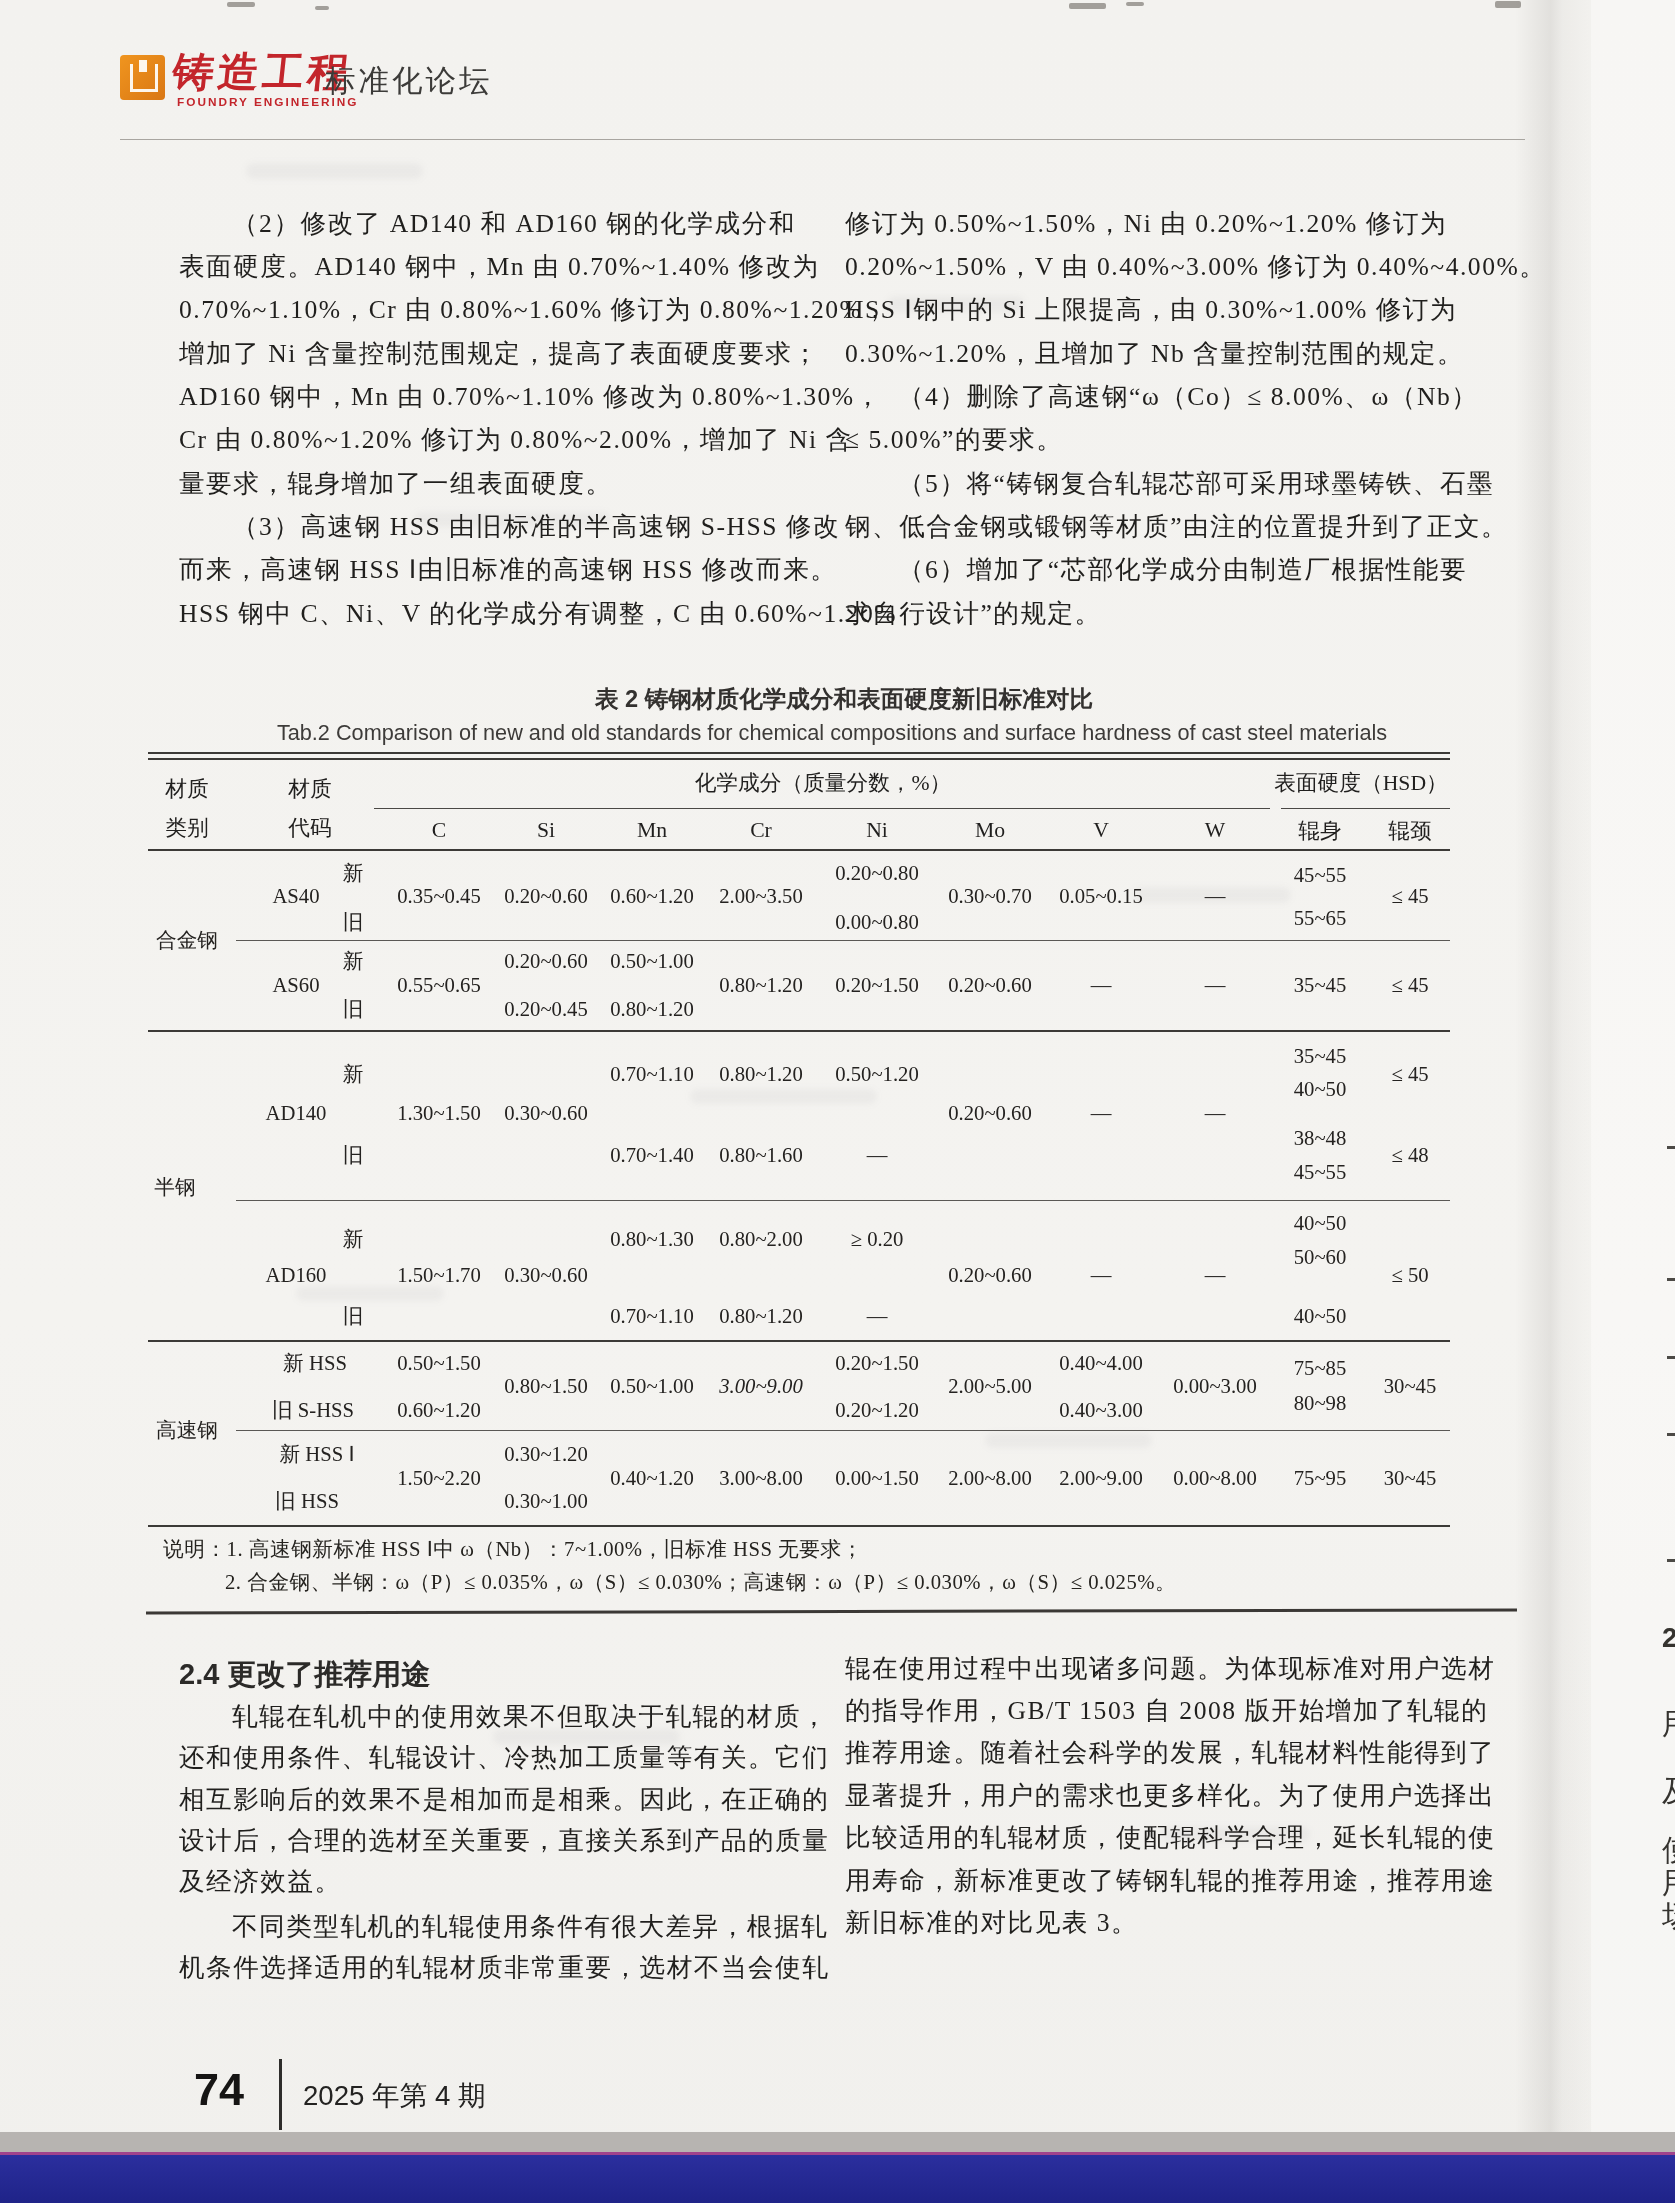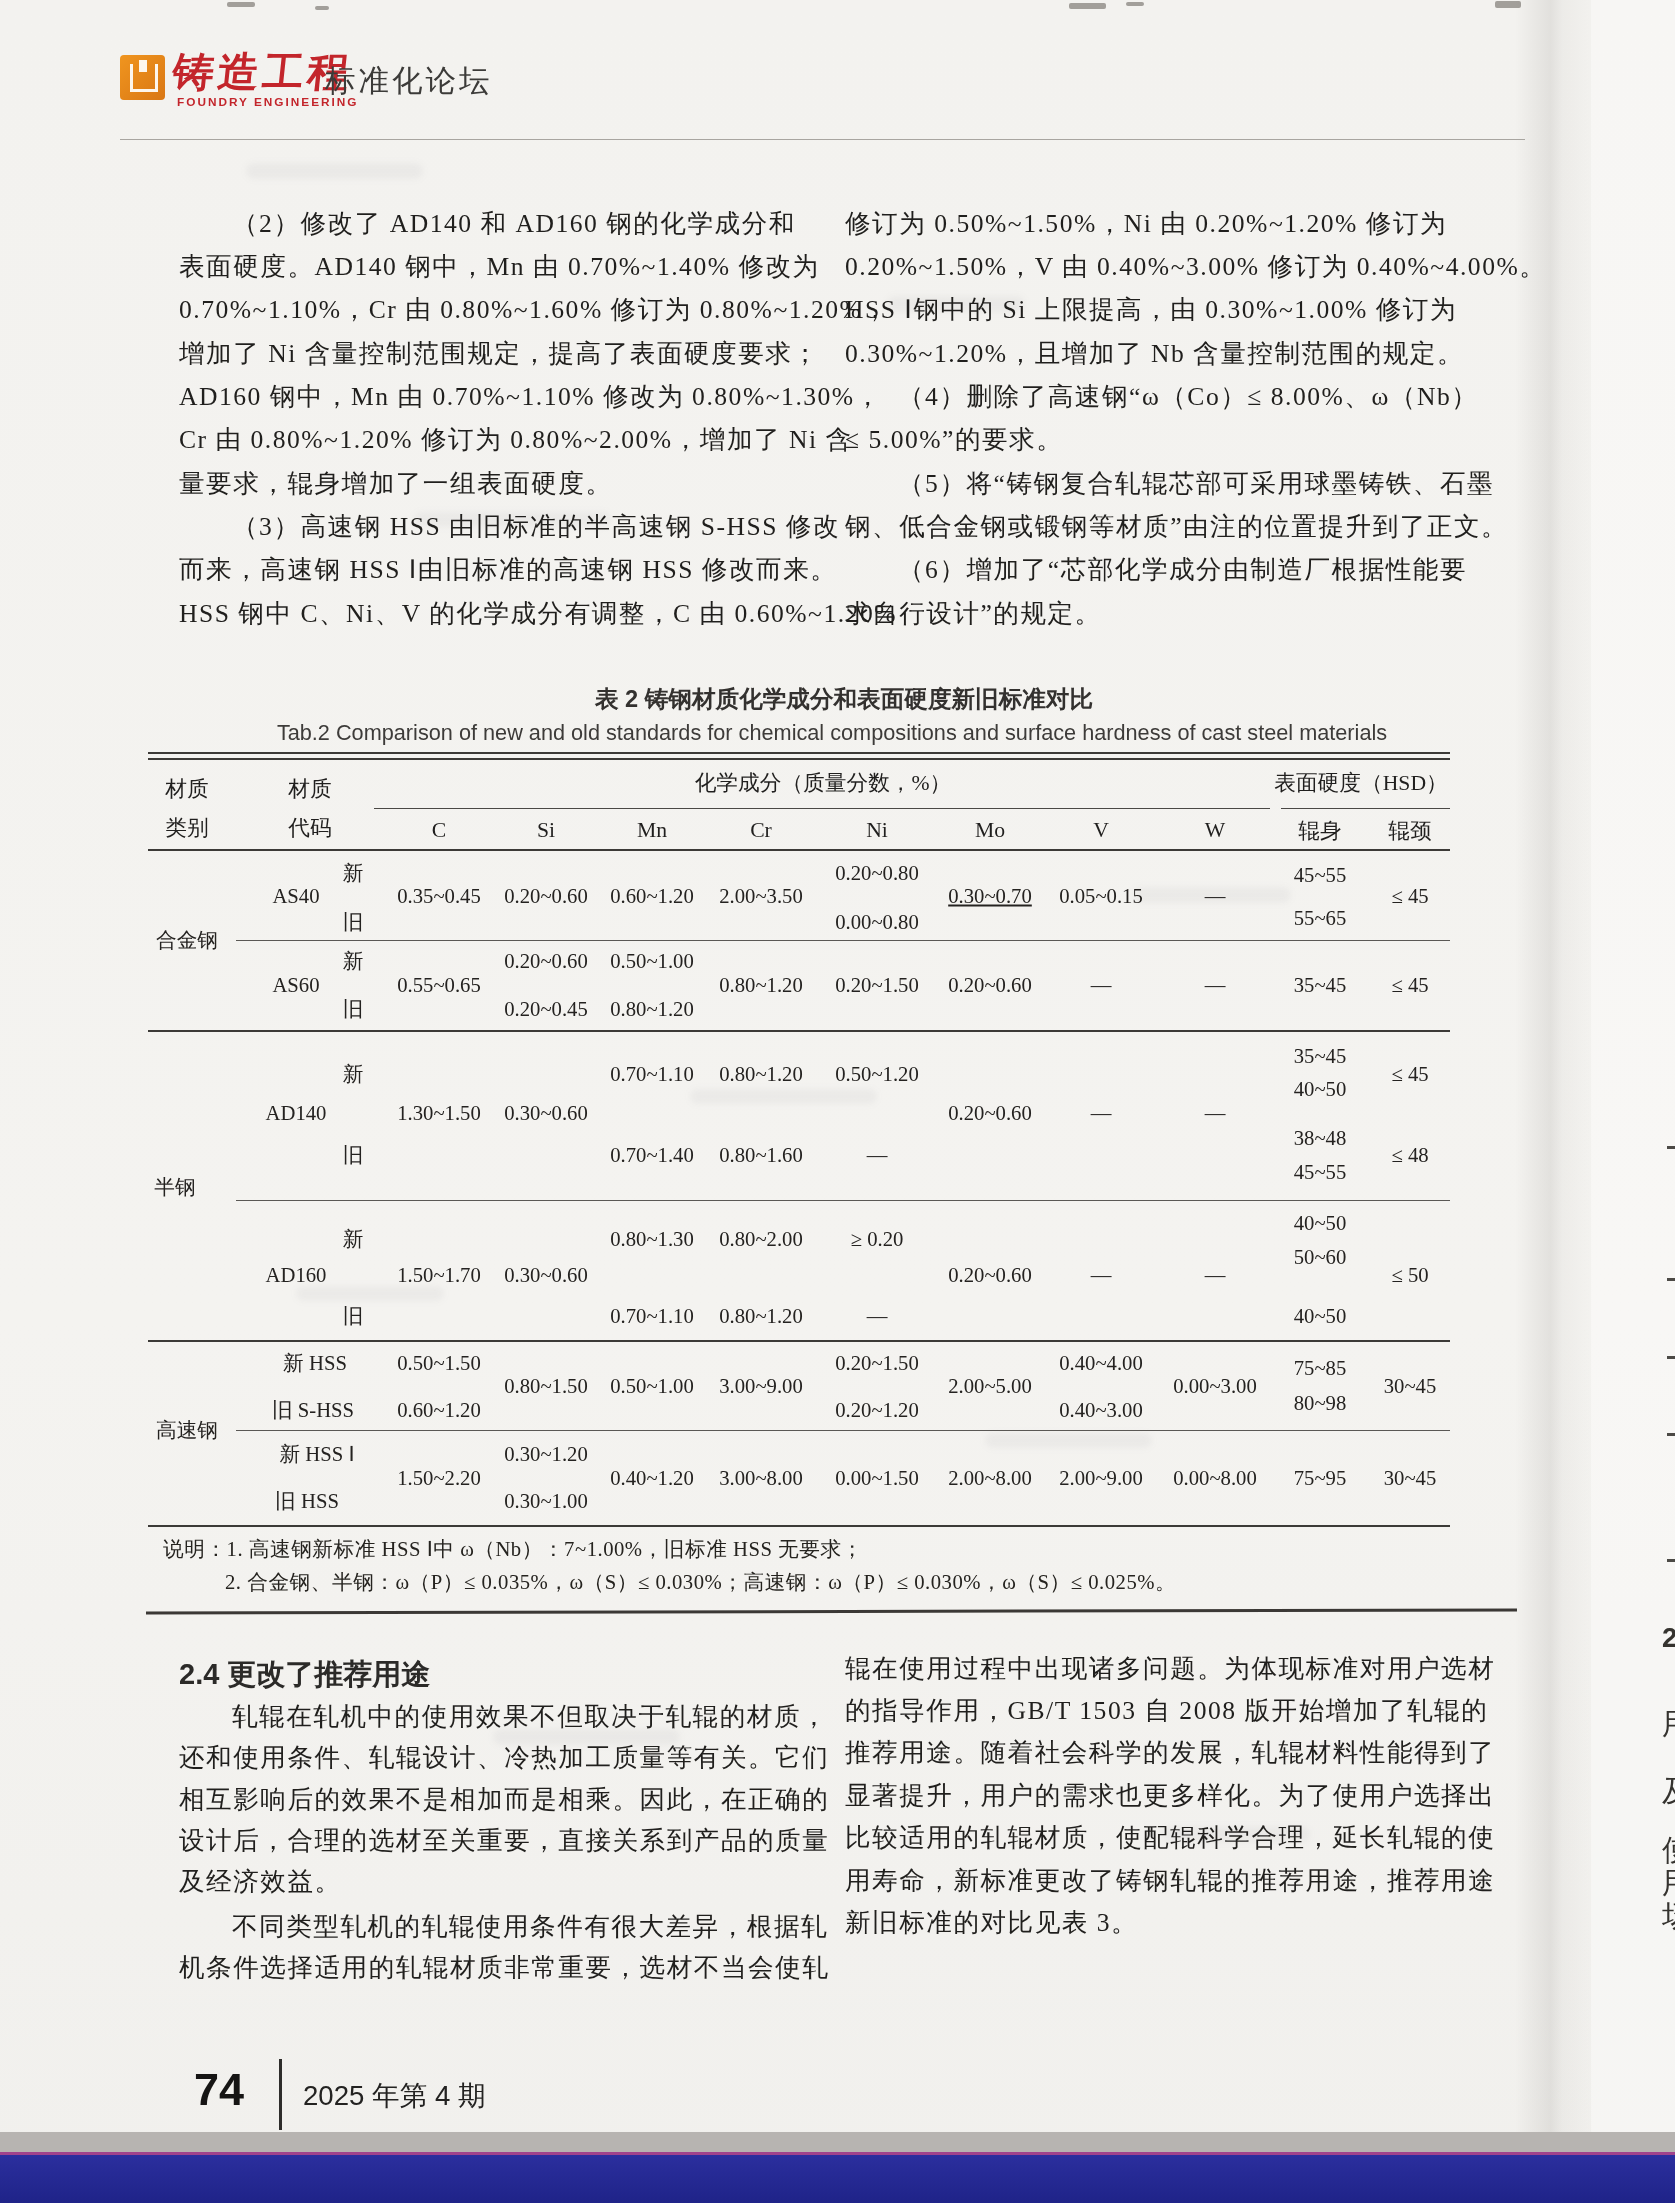--- a/index.html
+++ b/index.html
@@ -127,21 +127,21 @@
 
   <div class="tc" style="left:353px;top:873px;">新</div>
   <div class="tc" style="left:353px;top:922px;">旧</div>
   <div class="tc" style="left:296px;top:896px;">AS40</div>
   <div class="tc" style="left:439px;top:896px;">0.35~0.45</div>
   <div class="tc" style="left:546px;top:896px;">0.20~0.60</div>
   <div class="tc" style="left:652px;top:896px;">0.60~1.20</div>
   <div class="tc" style="left:761px;top:896px;">2.00~3.50</div>
   <div class="tc" style="left:877px;top:873px;">0.20~0.80</div>
   <div class="tc" style="left:877px;top:922px;">0.00~0.80</div>
-  <div class="tc" style="left:990px;top:896px;text-decoration:underline;">0.30~0.70</div>
+  <div class="tc" style="left:990px;top:896px;">0.30~0.70</div>
   <div class="tc" style="left:1101px;top:896px;">0.05~0.15</div>
   <div class="tc" style="left:1215px;top:896px;">—</div>
   <div class="tc" style="left:1320px;top:875px;">45~55</div>
   <div class="tc" style="left:1320px;top:918px;">55~65</div>
   <div class="tc" style="left:1410px;top:896px;">≤ 45</div>
 
   <div class="tc" style="left:187px;top:940px;">合金钢</div>
 
   <div class="tc" style="left:353px;top:961px;">新</div>
   <div class="tc" style="left:353px;top:1009px;">旧</div>
@@ -200,21 +200,21 @@
   <div class="tc" style="left:1320px;top:1257px;">50~60</div>
   <div class="tc" style="left:1320px;top:1316px;">40~50</div>
   <div class="tc" style="left:1410px;top:1275px;">≤ 50</div>
 
   <div class="tc" style="left:315px;top:1363px;">新 HSS</div>
   <div class="tc" style="left:313px;top:1410px;">旧 S-HSS</div>
   <div class="tc" style="left:439px;top:1363px;">0.50~1.50</div>
   <div class="tc" style="left:439px;top:1410px;">0.60~1.20</div>
   <div class="tc" style="left:546px;top:1386px;">0.80~1.50</div>
   <div class="tc" style="left:652px;top:1386px;">0.50~1.00</div>
-  <div class="tc" style="left:761px;top:1386px;">3.00~9.00</div>
+  <div class="tc" style="left:761px;top:1386px;font-style:italic;">3.00~9.00</div>
   <div class="tc" style="left:877px;top:1363px;">0.20~1.50</div>
   <div class="tc" style="left:877px;top:1410px;">0.20~1.20</div>
   <div class="tc" style="left:990px;top:1386px;">2.00~5.00</div>
   <div class="tc" style="left:1101px;top:1363px;">0.40~4.00</div>
   <div class="tc" style="left:1101px;top:1410px;">0.40~3.00</div>
   <div class="tc" style="left:1215px;top:1386px;">0.00~3.00</div>
   <div class="tc" style="left:1320px;top:1368px;">75~85</div>
   <div class="tc" style="left:1320px;top:1403px;">80~98</div>
   <div class="tc" style="left:1410px;top:1386px;">30~45</div>
 

